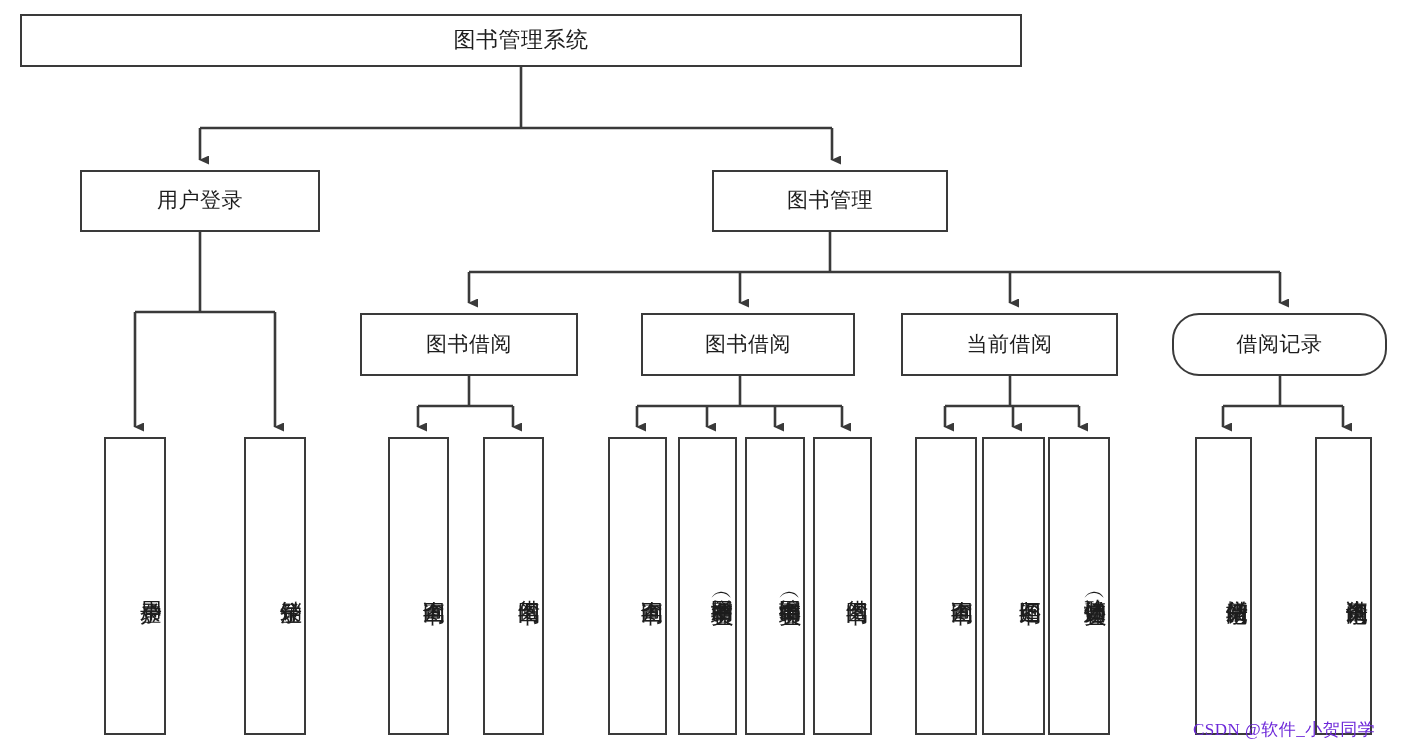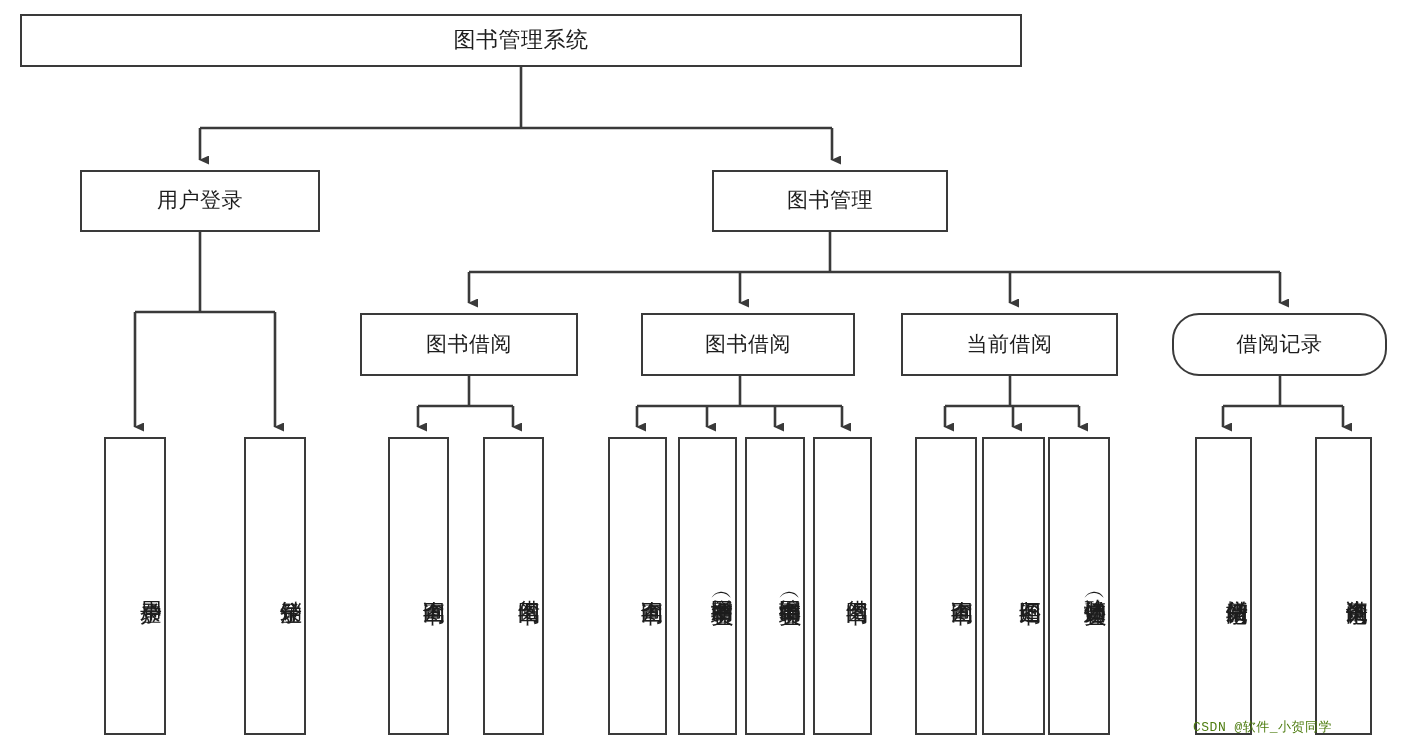--- a/index.html
+++ b/index.html
@@ -53,25 +53,25 @@
   .node.v.tall{
     align-items:flex-start;
   }
   .vtext{
     display:block;
     writing-mode:vertical-rl;
     text-orientation:upright;
   }
   .watermark{
     position:absolute;
-    font-size:13px;
-    color:#4d7c0f;
+    font-size:17px;
+    color:#6d28d9;
     letter-spacing:0.5px;
     white-space:nowrap;
-    font-family:Liberation Mono, monospace;
+    font-family:Liberation Serif, serif;
   }
 </style>
 </head>
 <body>
 
 <div id="canvas">
 
   <svg id="wires" viewBox="0 0 1405 747" xmlns="http://www.w3.org/2000/svg">
     <defs>
       <marker id="arrow" markerWidth="9" markerHeight="10" refX="4.5" refY="9" orient="auto" markerUnits="userSpaceOnUse">

